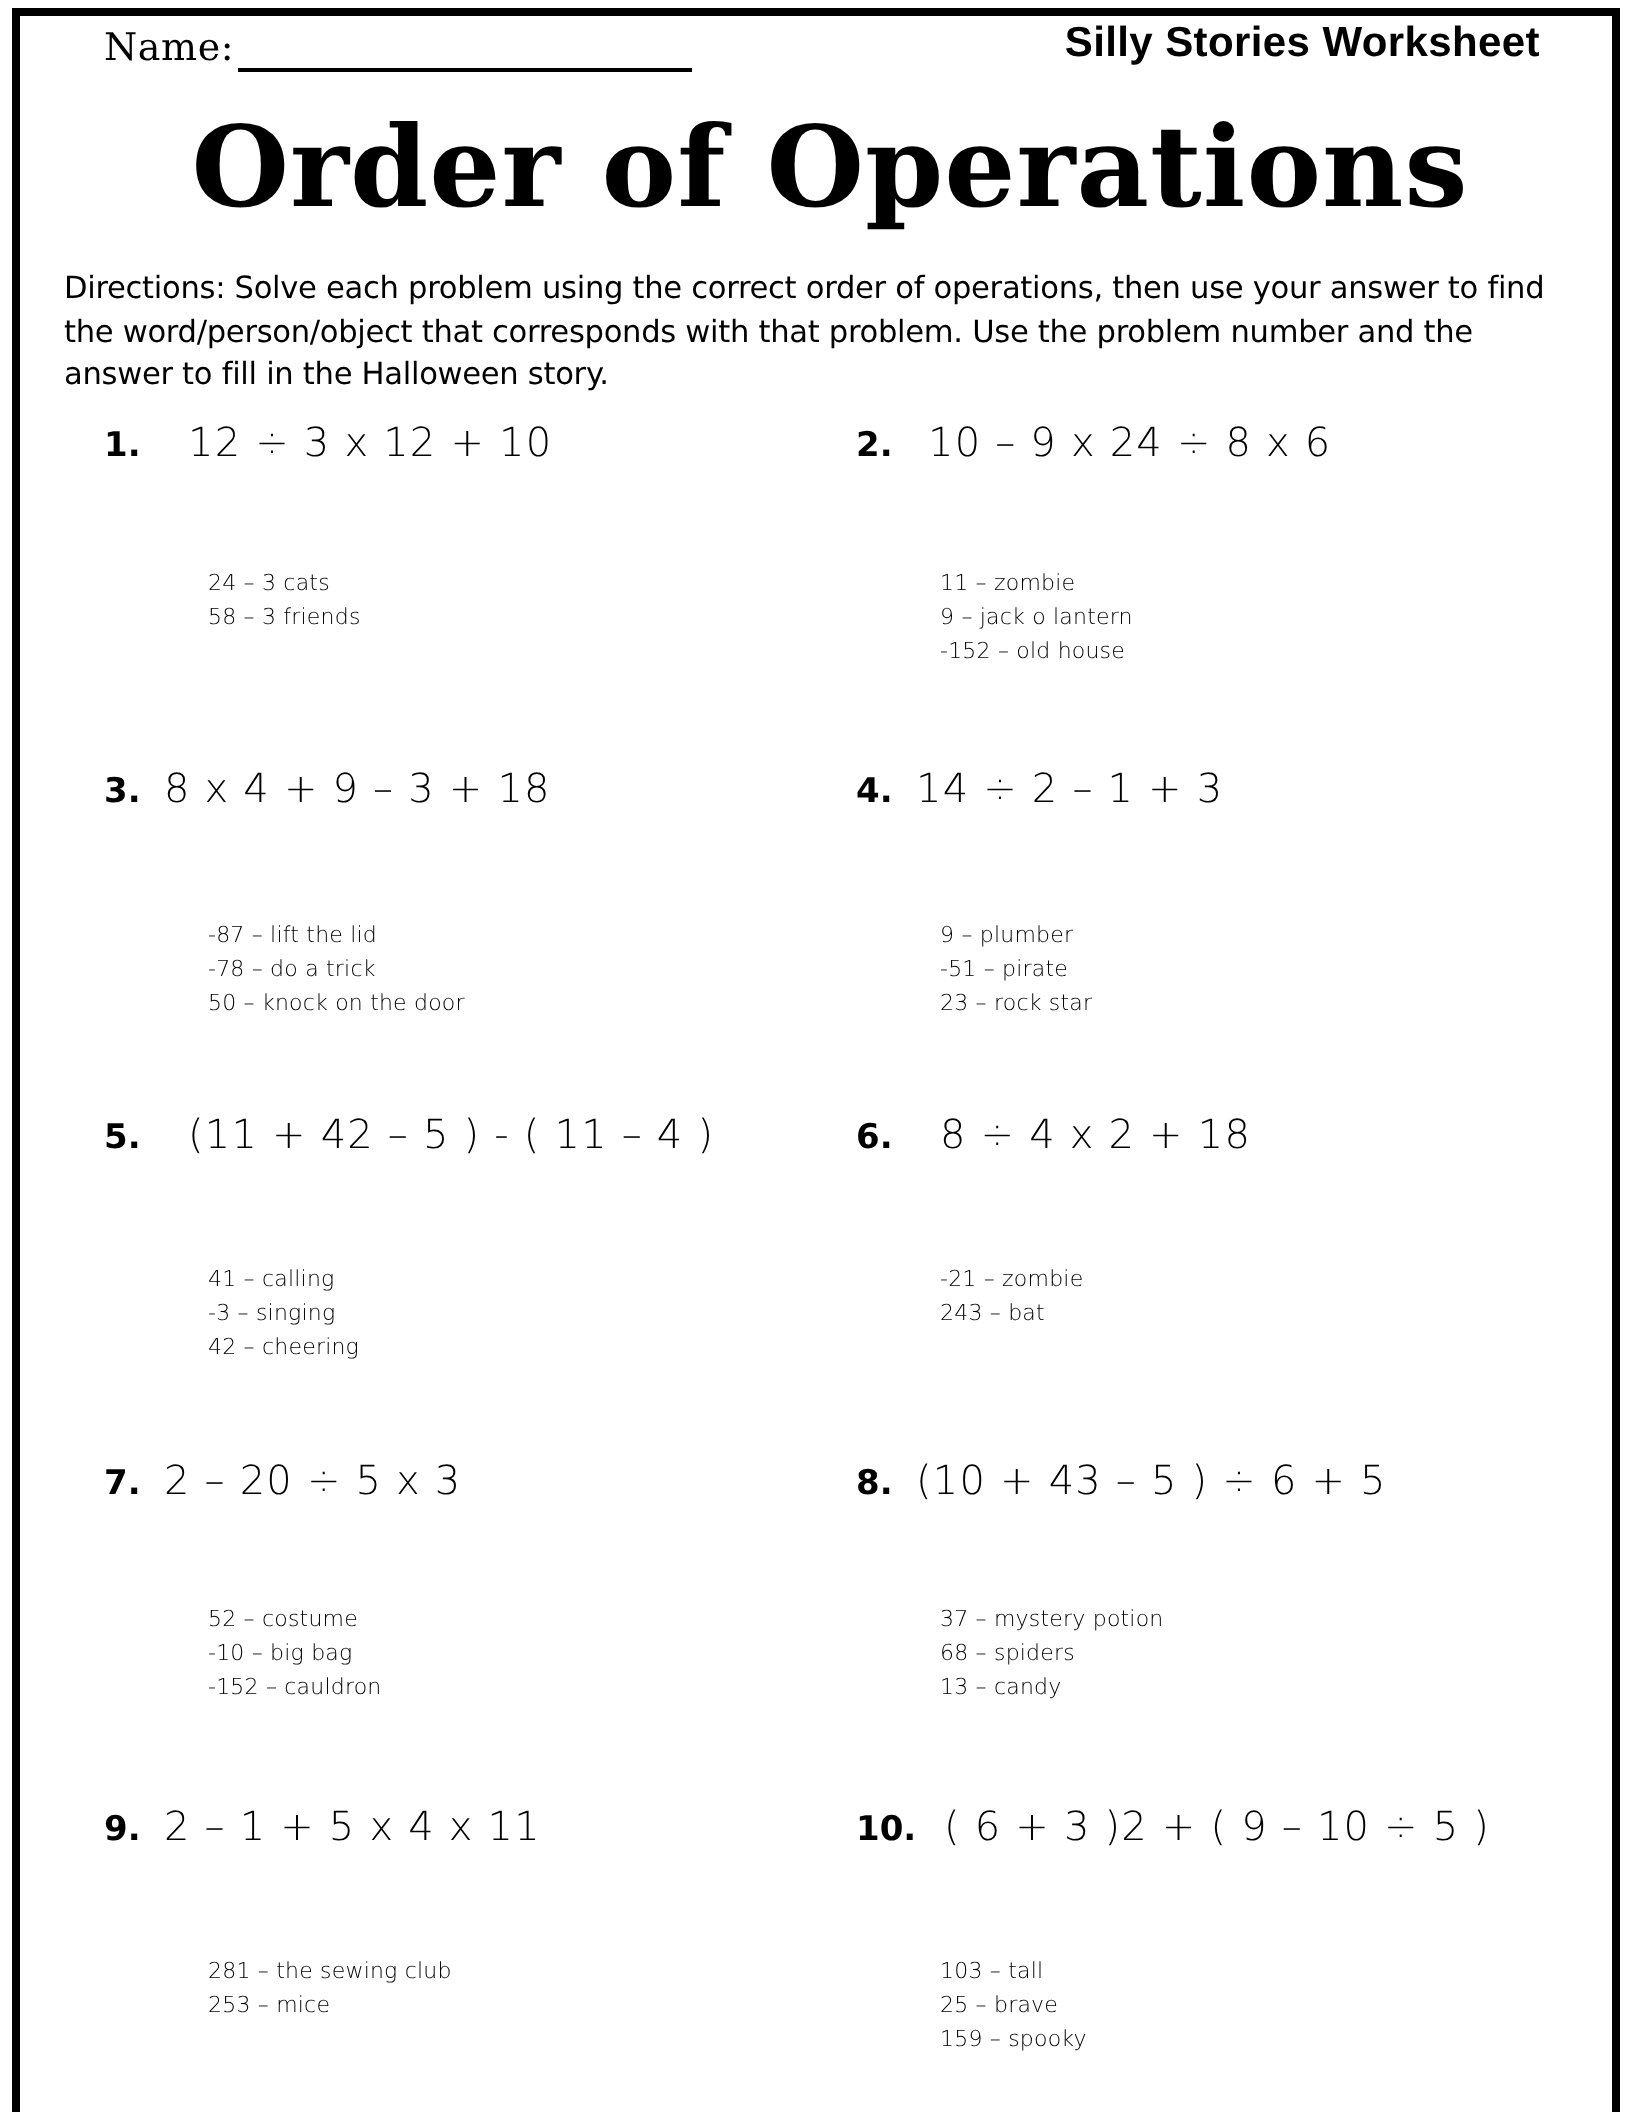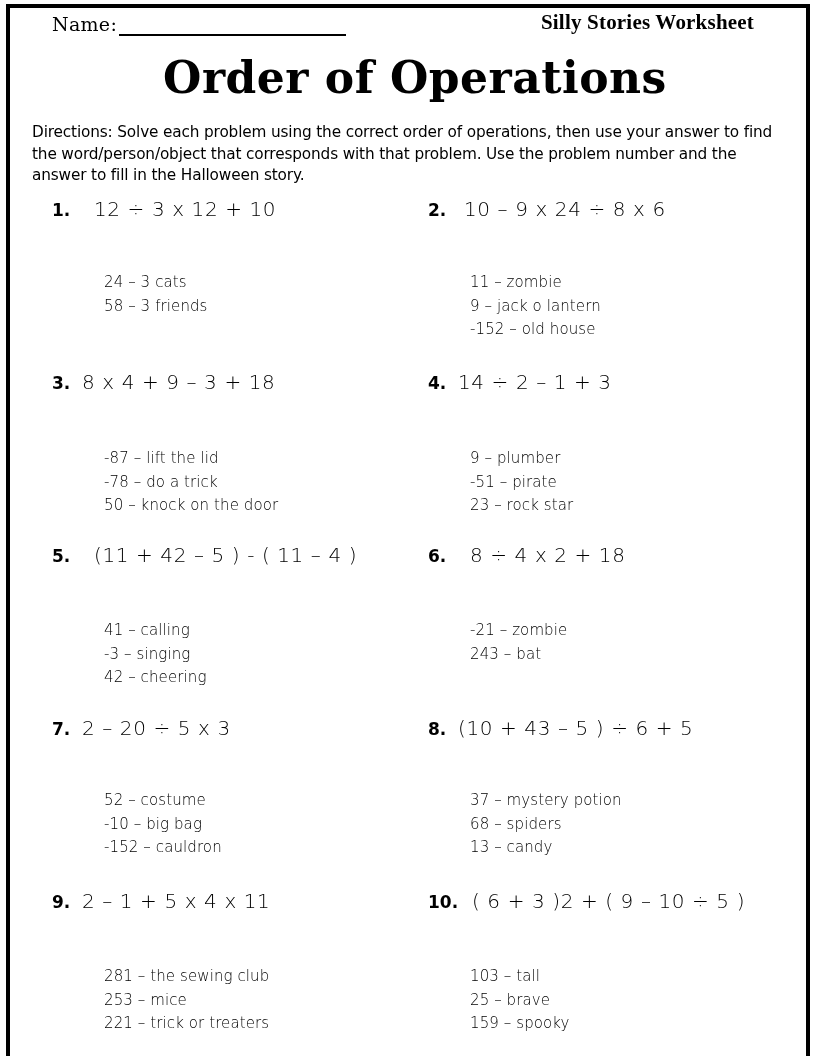--- a/index.html
+++ b/index.html
@@ -67,34 +67,34 @@
   }
   .name-line {
     display: inline-block;
     width: 227px;
     border-bottom: 2.5px solid #000000;
     height: 20px;
     margin-left: 2px;
   }
   .worksheet-tag {
     position: absolute;
-    right: 40px;
+    right: 24px;
     top: 10px;
-    font-family: Liberation Serif, serif;
+    font-family: Liberation Sans, sans-serif;
     font-weight: bold;
     font-size: 21px;
     letter-spacing: 0.2px;
     white-space: nowrap;
   }
 
   .main-title {
     text-align: center;
     font-family: "DejaVu Serif", serif;
     font-weight: bold;
-    font-size: 44px;
+    font-size: 56px;
     letter-spacing: 0.5px;
     line-height: 1;
     margin: 4px 0 0 0;
     padding-left: 14px;
   }
 
   
   .directions {
     margin: 22px 8px 0 10px;
     font-family: "DejaVu Sans", sans-serif;
@@ -141,21 +141,21 @@
     margin-left: 4px;
   }
   .pexpr.indent-1 { margin-left: 14px; }
   .pexpr.indent-2 { margin-left: 8px; }
   .pexpr.indent-0 { margin-left: 2px; }
 
   .choices {
     margin-top: 53px;
     font-family: "DejaVu Sans", sans-serif;
     font-weight: 300;
-    font-size: 15px;
+    font-size: 11px;
     line-height: 1.56;
     letter-spacing: 0.1px;
   }
   .pcell.left  .choices { padding-left: 52px; }
   .pcell.right .choices { padding-left: 42px; }
   .choice { white-space: nowrap; }
 
   
   .prow.r1 .choices { margin-top: 50px; }
   .prow.r2 .choices { margin-top: 53px; }
@@ -286,21 +286,20 @@
 
       <div class="prow r5">
         <div class="pcell left">
           <div class="pline">
             <span class="pnum">9.</span>
             <span class="pexpr indent-0">2 – 1 + 5 x 4 x 11</span>
           </div>
           <div class="choices">
             <div class="choice">281 – the sewing club</div>
             <div class="choice">253 – mice</div>
-            <div class="choice">221 – trick or treaters</div>
           </div>
         </div>
         <div class="pcell right">
           <div class="pline">
             <span class="pnum wide">10.</span>
             <span class="pexpr indent-2">( 6 + 3 )2 + ( 9 – 10 ÷ 5 )</span>
           </div>
           <div class="choices">
             <div class="choice">103 – tall</div>
             <div class="choice">25 – brave</div>

